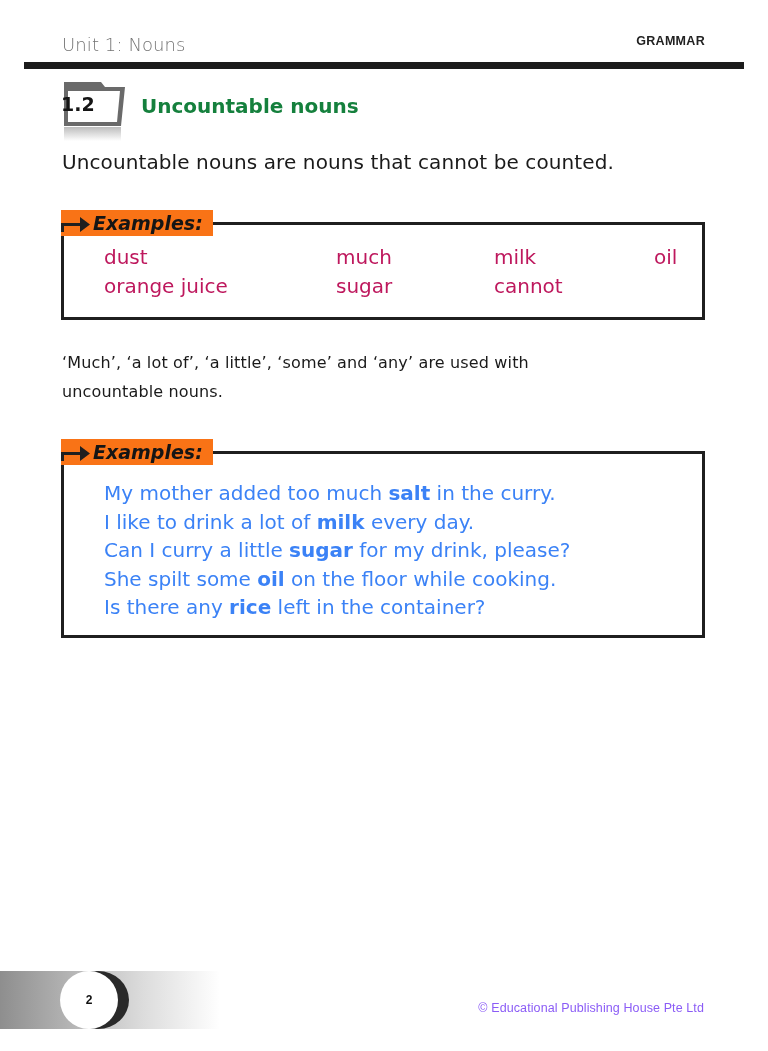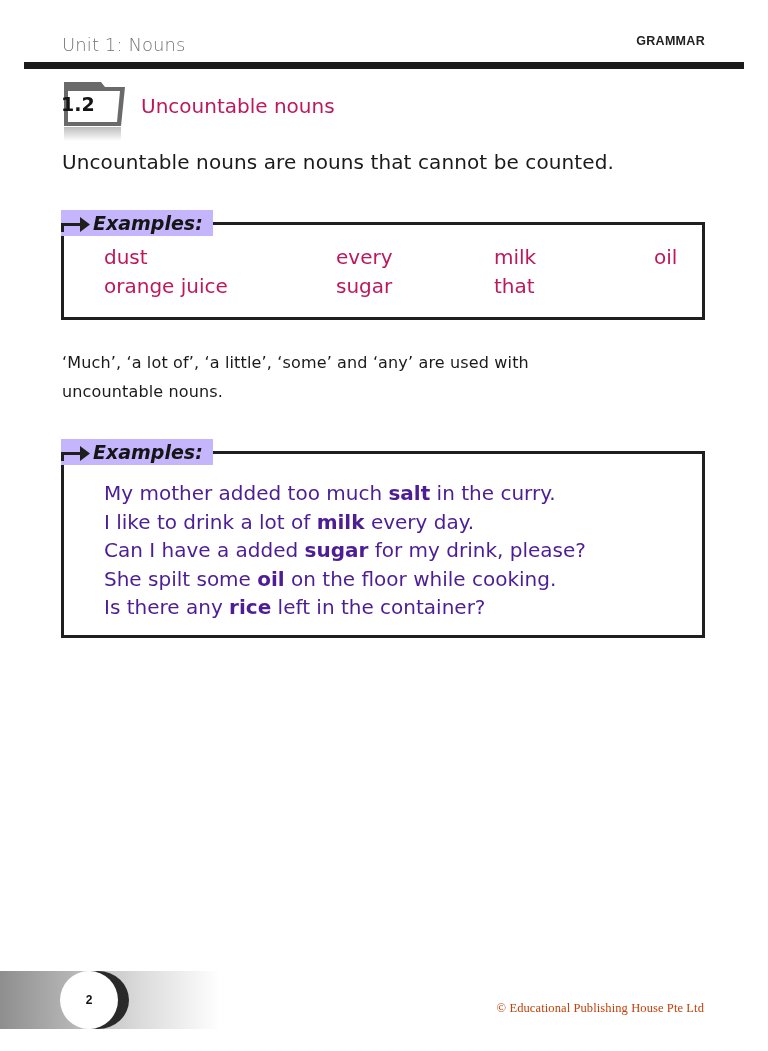--- a/index.html
+++ b/index.html
@@ -60,22 +60,22 @@
       text-align: left;
       font-size: 19px;
       font-weight: bold;
       color: #151515;
     }
     .section-title {
       position: absolute;
       left: 141px;
       top: 94px;
       font-size: 20px;
-      font-weight: normal;
-      color: #be185d;
+      font-weight: bold;
+      color: #15803d;
     }
     .intro-text {
       position: absolute;
       left: 62px;
       top: 150px;
       font-size: 20px;
       color: #1a1a1a;
       letter-spacing: 0.1px;
     }
     
@@ -89,21 +89,21 @@
     }
     .example-box.box1 { top: 222px; height: 98px; }
     .example-box.box2 { top: 451px; height: 187px; }
     .example-label {
       position: absolute;
       left: -3px;
       top: -15px;
       height: 26px;
       display: flex;
       align-items: center;
-      background: #c4b5fd;
+      background: #f97316;
       padding-right: 10px;
     }
     .example-label .arrow {
       display: inline-block;
       width: 30px;
       height: 18px;
       position: relative;
     }
     .example-label .label-text {
       font-size: 19px;
@@ -142,21 +142,21 @@
       line-height: 29px;
       color: #1a1a1a;
       letter-spacing: 0.15px;
     }
     .sentences {
       position: absolute;
       left: 40px;
       top: 25px;
       font-size: 20px;
       line-height: 28.6px;
-      color: #4c1d95;
+      color: #3b82f6;
     }
     .sentence { white-space: nowrap; }
     .sentence b { font-weight: bold; }
     
     .footer-band {
       position: absolute;
       left: 0;
       top: 971px;
       width: 220px;
       height: 58px;
@@ -185,22 +185,22 @@
       font-size: 12px;
       font-weight: bold;
       color: #111;
       font-family: "Liberation Sans", sans-serif;
     }
     .copyright {
       position: absolute;
       right: 64px;
       top: 1001px;
       font-size: 12.5px;
-      color: #c2410c;
-      font-family: Liberation Serif, serif;
+      color: #8b5cf6;
+      font-family: Liberation Sans, sans-serif;
       letter-spacing: 0.1px;
     }
   </style>
 </head>
 <body>
 
 <div class="running-head">Unit 1: Nouns</div>
 <div class="subject-label">GRAMMAR</div>
 <div class="head-rule"></div>
 
@@ -228,28 +228,28 @@
       <svg width="30" height="18" viewBox="0 0 30 18">
         <path d="M1.5 18 L1.5 10.5 L20 10.5" stroke="#1f1f1f" stroke-width="3" fill="none"></path>
         <path d="M19 3 L29 10.5 L19 18 Z" fill="#1f1f1f"></path>
       </svg>
     </span>
     <span class="label-text">Examples:</span>
   </div>
   <div class="word-grid">
     <div class="word-row">
       <span class="word col0">dust</span>
-      <span class="word col1">every</span>
+      <span class="word col1">much</span>
       <span class="word col2">milk</span>
       <span class="word col3">oil</span>
     </div>
     <div class="word-row">
       <span class="word col0">orange juice</span>
       <span class="word col1">sugar</span>
-      <span class="word col2">that</span>
+      <span class="word col2">cannot</span>
     </div>
   </div>
 </div>
 
 <div class="para2">
   <div>‘Much’, ‘a lot of’, ‘a little’, ‘some’ and ‘any’ are used with</div>
   <div>uncountable nouns.</div>
 </div>
 
 <div class="example-box box2">
@@ -258,21 +258,21 @@
       <svg width="30" height="18" viewBox="0 0 30 18">
         <path d="M1.5 18 L1.5 10.5 L20 10.5" stroke="#1f1f1f" stroke-width="3" fill="none"></path>
         <path d="M19 3 L29 10.5 L19 18 Z" fill="#1f1f1f"></path>
       </svg>
     </span>
     <span class="label-text">Examples:</span>
   </div>
   <div class="sentences">
     <div class="sentence"><span>My mother added too much </span><b>salt</b><span> in the curry.</span></div>
     <div class="sentence"><span>I like to drink a lot of </span><b>milk</b><span> every day.</span></div>
-    <div class="sentence"><span>Can I have a added </span><b>sugar</b><span> for my drink, please?</span></div>
+    <div class="sentence"><span>Can I curry a little </span><b>sugar</b><span> for my drink, please?</span></div>
     <div class="sentence"><span>She spilt some </span><b>oil</b><span> on the floor while cooking.</span></div>
     <div class="sentence"><span>Is there any </span><b>rice</b><span> left in the container?</span></div>
   </div>
 </div>
 
 <div class="footer-band"></div>
 <div class="page-disc-shadow"></div>
 <div class="page-disc">2</div>
 <div class="copyright">© Educational Publishing House Pte Ltd</div>
 

